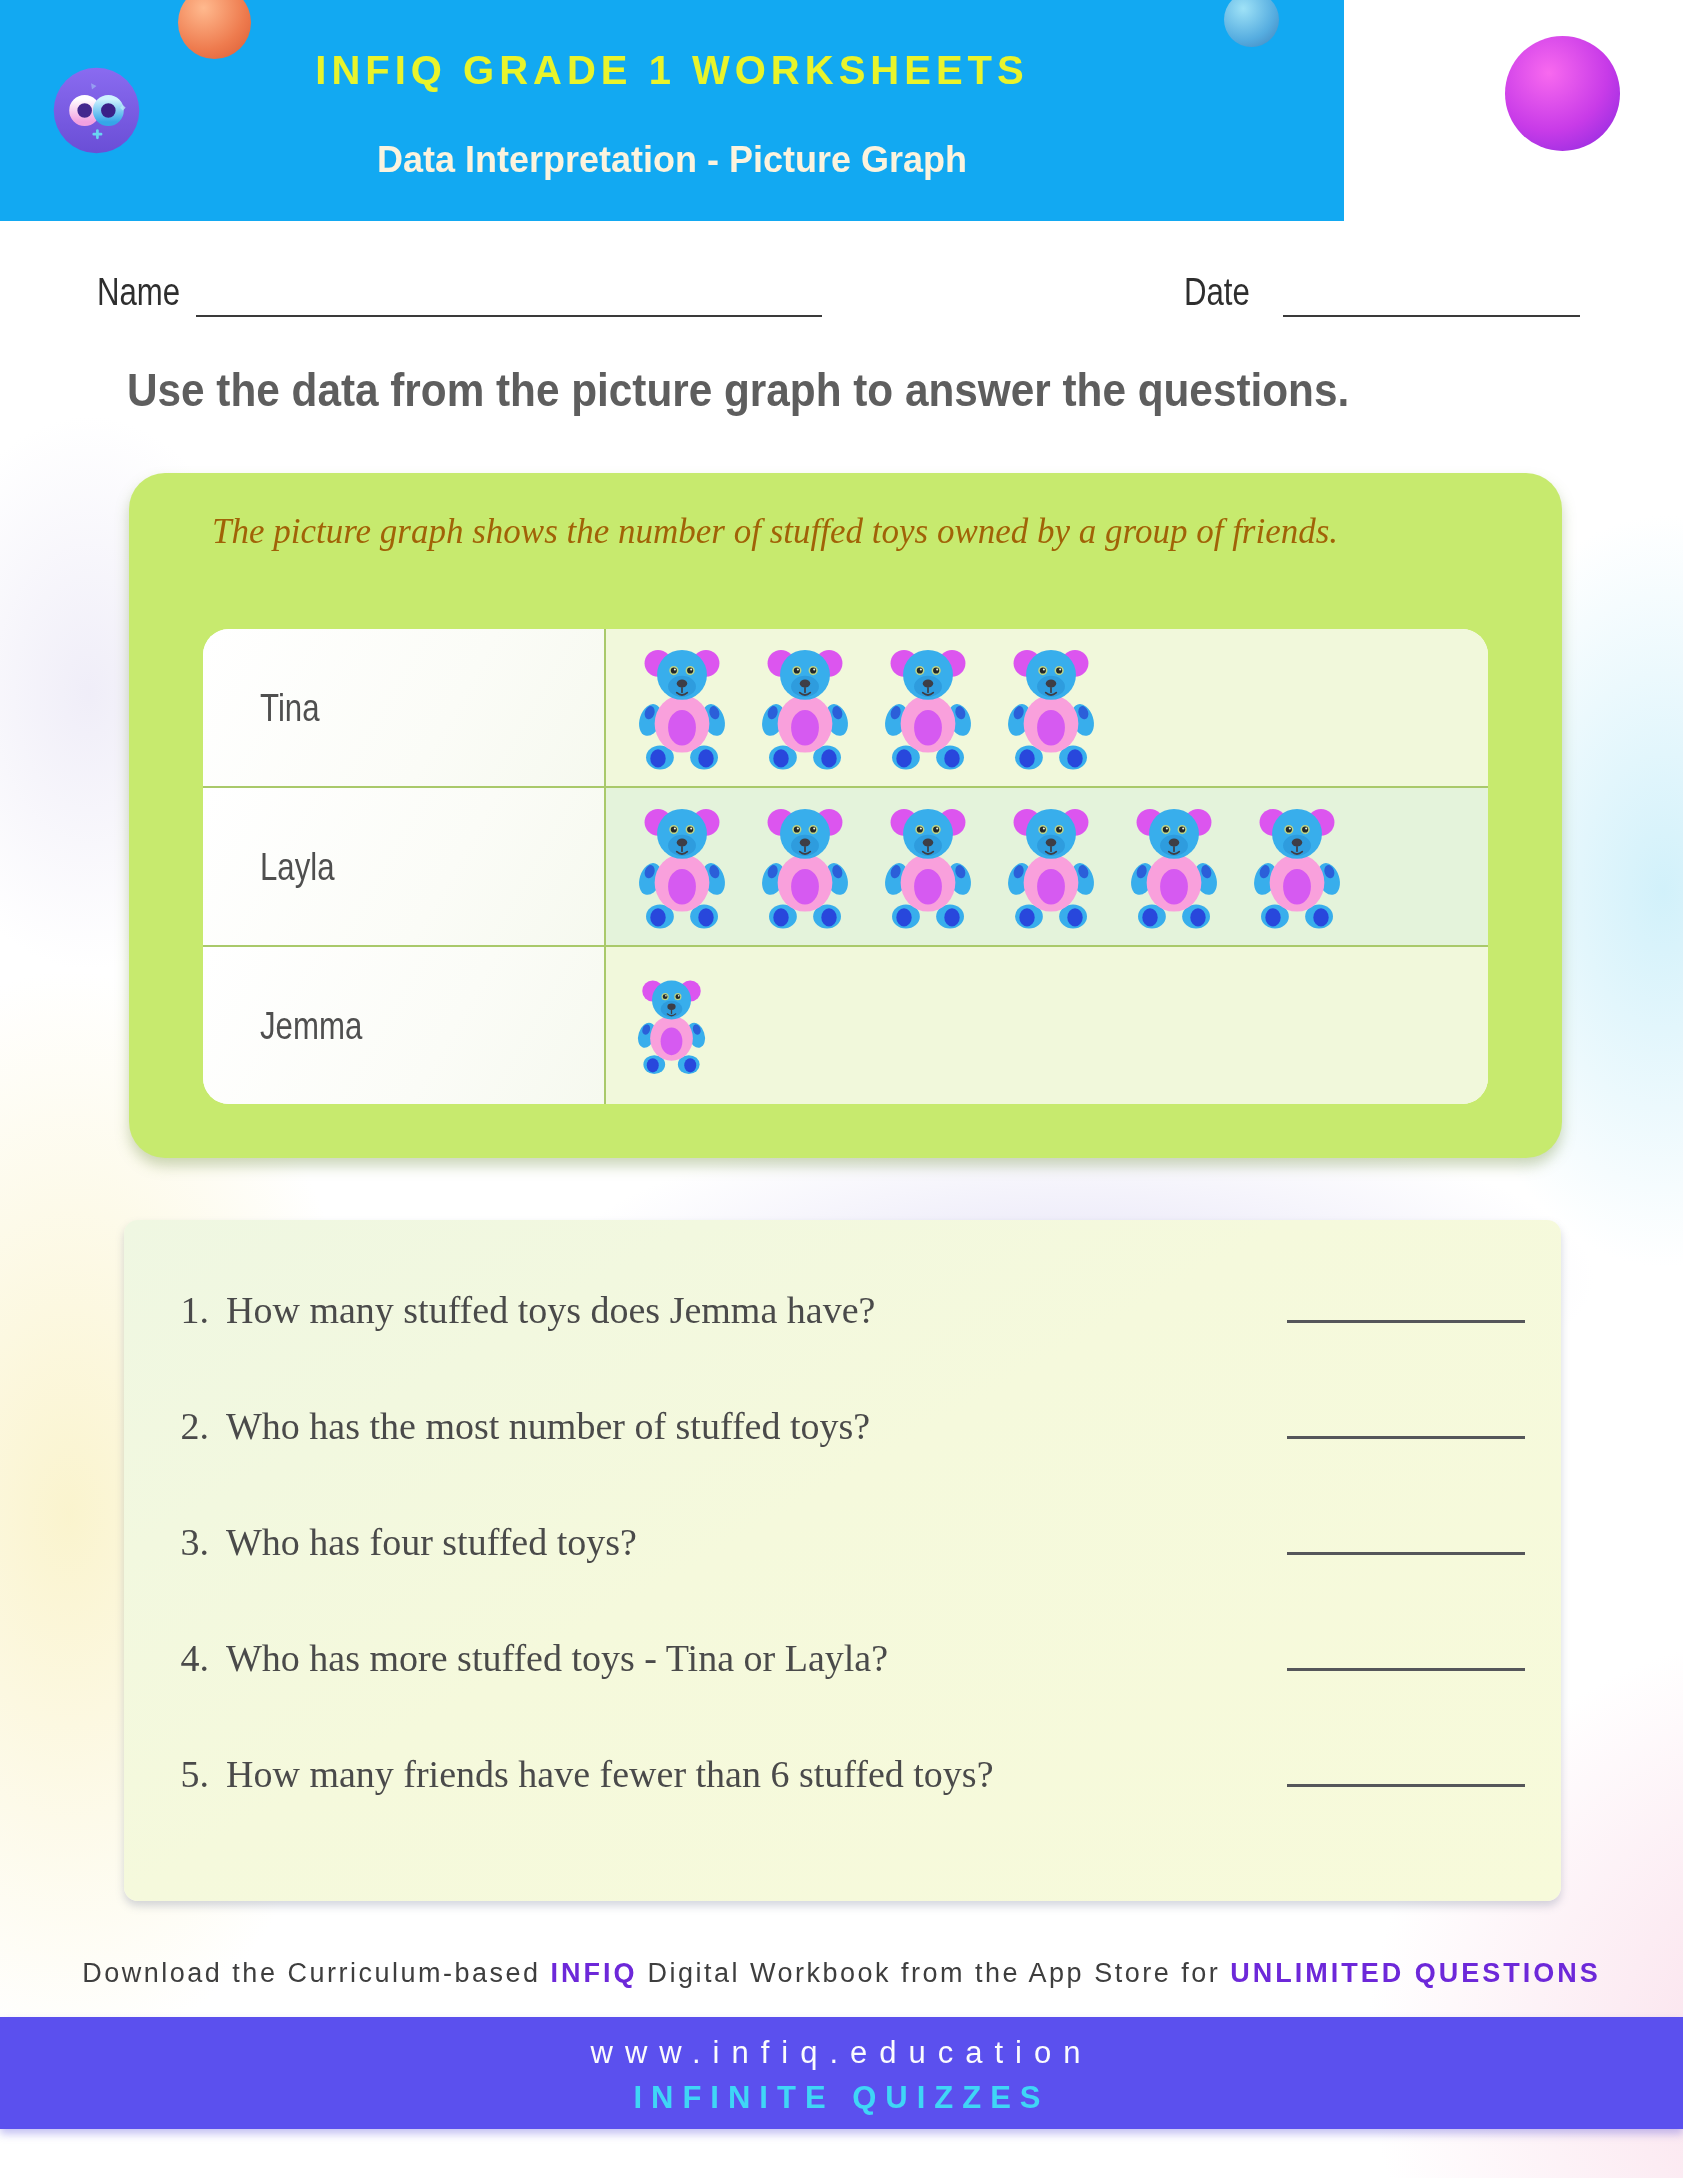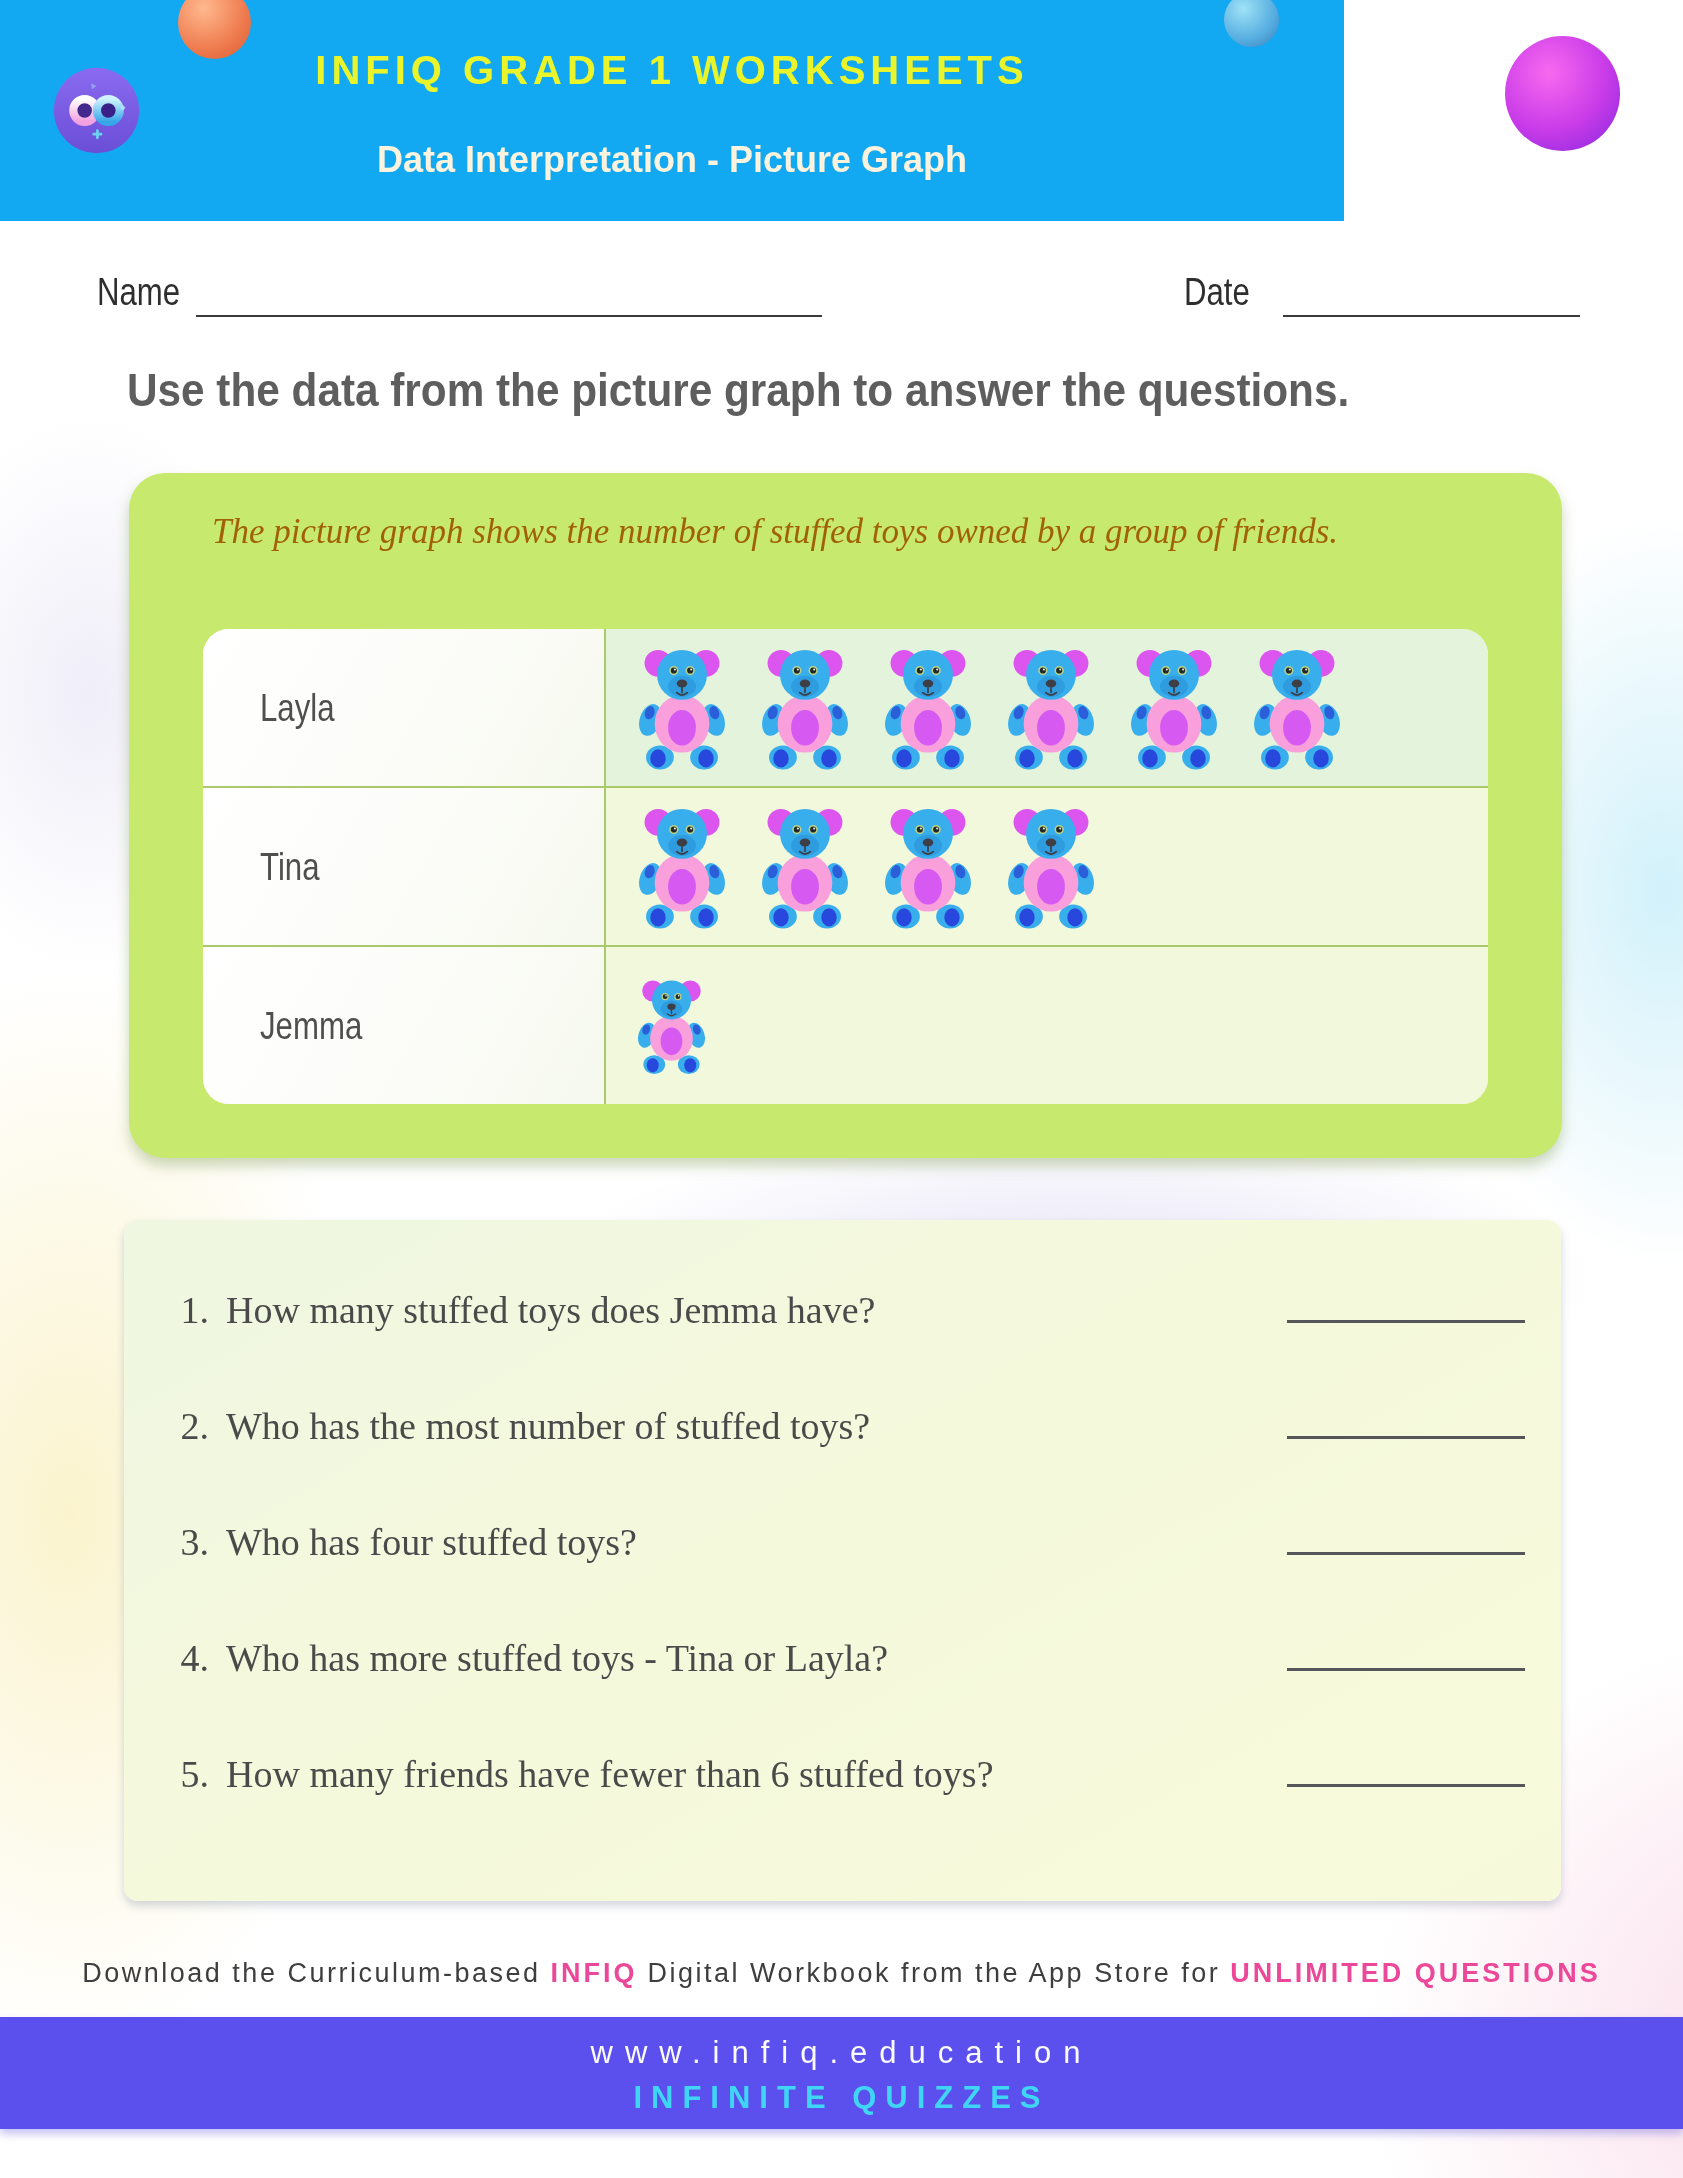--- a/index.html
+++ b/index.html
@@ -81,21 +81,21 @@
   .q-row { display:flex; height:46px; margin-bottom:70px; align-items:baseline;
     font-family:"Liberation Serif", serif; color:#4A4A4A; }
   .q-num { width:51px; flex:none; text-align:right; font-size:38px; }
   .q-text { margin-left:17px; font-size:38px; }
   .q-answer { margin-left:auto; width:238px; border-bottom:3px solid #55565A;
     height:38px; flex:none; }
 
   
   .footer-note { position:absolute; left:0; right:0; top:1958px; text-align:center;
     font-size:27px; letter-spacing:2.5px; color:#3E3E3E; }
-  .footer-note b { font-weight:bold; color:#ec4899; letter-spacing:3px; }
+  .footer-note b { font-weight:bold; color:#6d28d9; letter-spacing:3px; }
   .footer-bar { position:absolute; left:0; top:2017px; width:1683px; height:112px;
     background:#5B50EE; box-shadow:0 5px 8px rgba(90,80,220,.35); z-index:2; }
   .site { position:absolute; left:0; right:0; top:18px; text-align:center;
     font-size:31px; letter-spacing:12px; color:#FBFBFD; font-weight:500; }
   .tagline { position:absolute; left:0; right:0; top:63px; text-align:center;
     font-size:31px; letter-spacing:9px; color:#3FD6F6; font-weight:bold; }
 </style>
 </head>
 <body>
 
@@ -143,75 +143,23 @@
     <div class="date-label">Date</div>
     <div class="date-line"></div>
 
     <div class="instruction">Use the data from the picture graph to answer the questions.</div>
 
     <div class="graph-box">
       <div class="graph-caption">The picture graph shows the number of stuffed toys owned by a group of friends.</div>
       <div class="graph-table">
           <div class="g-row">
             <div class="g-name">
-              <span>Layla</span>
+              <span>Tina</span>
             </div>
-            <div class="g-cell tint-b">
-              <svg class="bear" viewBox="0 0 100 134" xmlns="http://www.w3.org/2000/svg">
-    <circle cx="25" cy="21" r="14" fill="#DC55EF"></circle>
-    <circle cx="75" cy="21" r="14" fill="#DC55EF"></circle>
-    <g transform="rotate(18 17 80)">
-      <ellipse cx="17" cy="80" rx="11" ry="17" fill="#38AEEC"></ellipse>
-      <ellipse cx="14" cy="73" rx="5" ry="7" fill="#2B5FD9"></ellipse>
-    </g>
-    <g transform="rotate(-18 83 80)">
-      <ellipse cx="83" cy="80" rx="11" ry="17" fill="#38AEEC"></ellipse>
-      <ellipse cx="86" cy="73" rx="5" ry="7" fill="#2B5FD9"></ellipse>
-    </g>
-    <ellipse cx="27" cy="119" rx="14.5" ry="12.5" fill="#38AEEC"></ellipse>
-    <ellipse cx="25" cy="120" rx="8" ry="9.5" fill="#2847DC"></ellipse>
-    <ellipse cx="73" cy="119" rx="14.5" ry="12.5" fill="#38AEEC"></ellipse>
-    <ellipse cx="75" cy="120" rx="8" ry="9.5" fill="#2847DC"></ellipse>
-    <ellipse cx="50" cy="84" rx="28.5" ry="30" fill="#F9A0DC"></ellipse>
-    <ellipse cx="50" cy="88" rx="14.5" ry="18.5" fill="#D65AF1"></ellipse>
-    <circle cx="50" cy="33" r="26" fill="#38AEEC"></circle>
-    <ellipse cx="50" cy="45" rx="14.5" ry="11" fill="#2E9CDE"></ellipse>
-    <circle cx="41.5" cy="28.5" r="4" fill="#23282B" stroke="#BCD488" stroke-width="1.6"></circle>
-    <circle cx="58.5" cy="28.5" r="4" fill="#23282B" stroke="#BCD488" stroke-width="1.6"></circle>
-    <circle cx="42.6" cy="27.4" r="1.1" fill="#E8F5E0"></circle>
-    <circle cx="59.6" cy="27.4" r="1.1" fill="#E8F5E0"></circle>
-    <ellipse cx="50" cy="42" rx="5.5" ry="4.2" fill="#3E3E46"></ellipse>
-    <path d="M50 46.5 L50 51 M44.5 51.5 Q50 56.5 55.5 51.5" stroke="#3E3E46" stroke-width="1.8" fill="none" stroke-linecap="round"></path>
-  </svg>
-              <svg class="bear" viewBox="0 0 100 134" xmlns="http://www.w3.org/2000/svg">
-    <circle cx="25" cy="21" r="14" fill="#DC55EF"></circle>
-    <circle cx="75" cy="21" r="14" fill="#DC55EF"></circle>
-    <g transform="rotate(18 17 80)">
-      <ellipse cx="17" cy="80" rx="11" ry="17" fill="#38AEEC"></ellipse>
-      <ellipse cx="14" cy="73" rx="5" ry="7" fill="#2B5FD9"></ellipse>
-    </g>
-    <g transform="rotate(-18 83 80)">
-      <ellipse cx="83" cy="80" rx="11" ry="17" fill="#38AEEC"></ellipse>
-      <ellipse cx="86" cy="73" rx="5" ry="7" fill="#2B5FD9"></ellipse>
-    </g>
-    <ellipse cx="27" cy="119" rx="14.5" ry="12.5" fill="#38AEEC"></ellipse>
-    <ellipse cx="25" cy="120" rx="8" ry="9.5" fill="#2847DC"></ellipse>
-    <ellipse cx="73" cy="119" rx="14.5" ry="12.5" fill="#38AEEC"></ellipse>
-    <ellipse cx="75" cy="120" rx="8" ry="9.5" fill="#2847DC"></ellipse>
-    <ellipse cx="50" cy="84" rx="28.5" ry="30" fill="#F9A0DC"></ellipse>
-    <ellipse cx="50" cy="88" rx="14.5" ry="18.5" fill="#D65AF1"></ellipse>
-    <circle cx="50" cy="33" r="26" fill="#38AEEC"></circle>
-    <ellipse cx="50" cy="45" rx="14.5" ry="11" fill="#2E9CDE"></ellipse>
-    <circle cx="41.5" cy="28.5" r="4" fill="#23282B" stroke="#BCD488" stroke-width="1.6"></circle>
-    <circle cx="58.5" cy="28.5" r="4" fill="#23282B" stroke="#BCD488" stroke-width="1.6"></circle>
-    <circle cx="42.6" cy="27.4" r="1.1" fill="#E8F5E0"></circle>
-    <circle cx="59.6" cy="27.4" r="1.1" fill="#E8F5E0"></circle>
-    <ellipse cx="50" cy="42" rx="5.5" ry="4.2" fill="#3E3E46"></ellipse>
-    <path d="M50 46.5 L50 51 M44.5 51.5 Q50 56.5 55.5 51.5" stroke="#3E3E46" stroke-width="1.8" fill="none" stroke-linecap="round"></path>
-  </svg>
+            <div class="g-cell tint-a">
               <svg class="bear" viewBox="0 0 100 134" xmlns="http://www.w3.org/2000/svg">
     <circle cx="25" cy="21" r="14" fill="#DC55EF"></circle>
     <circle cx="75" cy="21" r="14" fill="#DC55EF"></circle>
     <g transform="rotate(18 17 80)">
       <ellipse cx="17" cy="80" rx="11" ry="17" fill="#38AEEC"></ellipse>
       <ellipse cx="14" cy="73" rx="5" ry="7" fill="#2B5FD9"></ellipse>
     </g>
     <g transform="rotate(-18 83 80)">
       <ellipse cx="83" cy="80" rx="11" ry="17" fill="#38AEEC"></ellipse>
       <ellipse cx="86" cy="73" rx="5" ry="7" fill="#2B5FD9"></ellipse>
@@ -306,23 +254,75 @@
     <circle cx="58.5" cy="28.5" r="4" fill="#23282B" stroke="#BCD488" stroke-width="1.6"></circle>
     <circle cx="42.6" cy="27.4" r="1.1" fill="#E8F5E0"></circle>
     <circle cx="59.6" cy="27.4" r="1.1" fill="#E8F5E0"></circle>
     <ellipse cx="50" cy="42" rx="5.5" ry="4.2" fill="#3E3E46"></ellipse>
     <path d="M50 46.5 L50 51 M44.5 51.5 Q50 56.5 55.5 51.5" stroke="#3E3E46" stroke-width="1.8" fill="none" stroke-linecap="round"></path>
   </svg>
             </div>
           </div>
           <div class="g-row">
             <div class="g-name">
-              <span>Tina</span>
+              <span>Layla</span>
             </div>
-            <div class="g-cell tint-a">
+            <div class="g-cell tint-b">
+              <svg class="bear" viewBox="0 0 100 134" xmlns="http://www.w3.org/2000/svg">
+    <circle cx="25" cy="21" r="14" fill="#DC55EF"></circle>
+    <circle cx="75" cy="21" r="14" fill="#DC55EF"></circle>
+    <g transform="rotate(18 17 80)">
+      <ellipse cx="17" cy="80" rx="11" ry="17" fill="#38AEEC"></ellipse>
+      <ellipse cx="14" cy="73" rx="5" ry="7" fill="#2B5FD9"></ellipse>
+    </g>
+    <g transform="rotate(-18 83 80)">
+      <ellipse cx="83" cy="80" rx="11" ry="17" fill="#38AEEC"></ellipse>
+      <ellipse cx="86" cy="73" rx="5" ry="7" fill="#2B5FD9"></ellipse>
+    </g>
+    <ellipse cx="27" cy="119" rx="14.5" ry="12.5" fill="#38AEEC"></ellipse>
+    <ellipse cx="25" cy="120" rx="8" ry="9.5" fill="#2847DC"></ellipse>
+    <ellipse cx="73" cy="119" rx="14.5" ry="12.5" fill="#38AEEC"></ellipse>
+    <ellipse cx="75" cy="120" rx="8" ry="9.5" fill="#2847DC"></ellipse>
+    <ellipse cx="50" cy="84" rx="28.5" ry="30" fill="#F9A0DC"></ellipse>
+    <ellipse cx="50" cy="88" rx="14.5" ry="18.5" fill="#D65AF1"></ellipse>
+    <circle cx="50" cy="33" r="26" fill="#38AEEC"></circle>
+    <ellipse cx="50" cy="45" rx="14.5" ry="11" fill="#2E9CDE"></ellipse>
+    <circle cx="41.5" cy="28.5" r="4" fill="#23282B" stroke="#BCD488" stroke-width="1.6"></circle>
+    <circle cx="58.5" cy="28.5" r="4" fill="#23282B" stroke="#BCD488" stroke-width="1.6"></circle>
+    <circle cx="42.6" cy="27.4" r="1.1" fill="#E8F5E0"></circle>
+    <circle cx="59.6" cy="27.4" r="1.1" fill="#E8F5E0"></circle>
+    <ellipse cx="50" cy="42" rx="5.5" ry="4.2" fill="#3E3E46"></ellipse>
+    <path d="M50 46.5 L50 51 M44.5 51.5 Q50 56.5 55.5 51.5" stroke="#3E3E46" stroke-width="1.8" fill="none" stroke-linecap="round"></path>
+  </svg>
+              <svg class="bear" viewBox="0 0 100 134" xmlns="http://www.w3.org/2000/svg">
+    <circle cx="25" cy="21" r="14" fill="#DC55EF"></circle>
+    <circle cx="75" cy="21" r="14" fill="#DC55EF"></circle>
+    <g transform="rotate(18 17 80)">
+      <ellipse cx="17" cy="80" rx="11" ry="17" fill="#38AEEC"></ellipse>
+      <ellipse cx="14" cy="73" rx="5" ry="7" fill="#2B5FD9"></ellipse>
+    </g>
+    <g transform="rotate(-18 83 80)">
+      <ellipse cx="83" cy="80" rx="11" ry="17" fill="#38AEEC"></ellipse>
+      <ellipse cx="86" cy="73" rx="5" ry="7" fill="#2B5FD9"></ellipse>
+    </g>
+    <ellipse cx="27" cy="119" rx="14.5" ry="12.5" fill="#38AEEC"></ellipse>
+    <ellipse cx="25" cy="120" rx="8" ry="9.5" fill="#2847DC"></ellipse>
+    <ellipse cx="73" cy="119" rx="14.5" ry="12.5" fill="#38AEEC"></ellipse>
+    <ellipse cx="75" cy="120" rx="8" ry="9.5" fill="#2847DC"></ellipse>
+    <ellipse cx="50" cy="84" rx="28.5" ry="30" fill="#F9A0DC"></ellipse>
+    <ellipse cx="50" cy="88" rx="14.5" ry="18.5" fill="#D65AF1"></ellipse>
+    <circle cx="50" cy="33" r="26" fill="#38AEEC"></circle>
+    <ellipse cx="50" cy="45" rx="14.5" ry="11" fill="#2E9CDE"></ellipse>
+    <circle cx="41.5" cy="28.5" r="4" fill="#23282B" stroke="#BCD488" stroke-width="1.6"></circle>
+    <circle cx="58.5" cy="28.5" r="4" fill="#23282B" stroke="#BCD488" stroke-width="1.6"></circle>
+    <circle cx="42.6" cy="27.4" r="1.1" fill="#E8F5E0"></circle>
+    <circle cx="59.6" cy="27.4" r="1.1" fill="#E8F5E0"></circle>
+    <ellipse cx="50" cy="42" rx="5.5" ry="4.2" fill="#3E3E46"></ellipse>
+    <path d="M50 46.5 L50 51 M44.5 51.5 Q50 56.5 55.5 51.5" stroke="#3E3E46" stroke-width="1.8" fill="none" stroke-linecap="round"></path>
+  </svg>
               <svg class="bear" viewBox="0 0 100 134" xmlns="http://www.w3.org/2000/svg">
     <circle cx="25" cy="21" r="14" fill="#DC55EF"></circle>
     <circle cx="75" cy="21" r="14" fill="#DC55EF"></circle>
     <g transform="rotate(18 17 80)">
       <ellipse cx="17" cy="80" rx="11" ry="17" fill="#38AEEC"></ellipse>
       <ellipse cx="14" cy="73" rx="5" ry="7" fill="#2B5FD9"></ellipse>
     </g>
     <g transform="rotate(-18 83 80)">
       <ellipse cx="83" cy="80" rx="11" ry="17" fill="#38AEEC"></ellipse>
       <ellipse cx="86" cy="73" rx="5" ry="7" fill="#2B5FD9"></ellipse>

